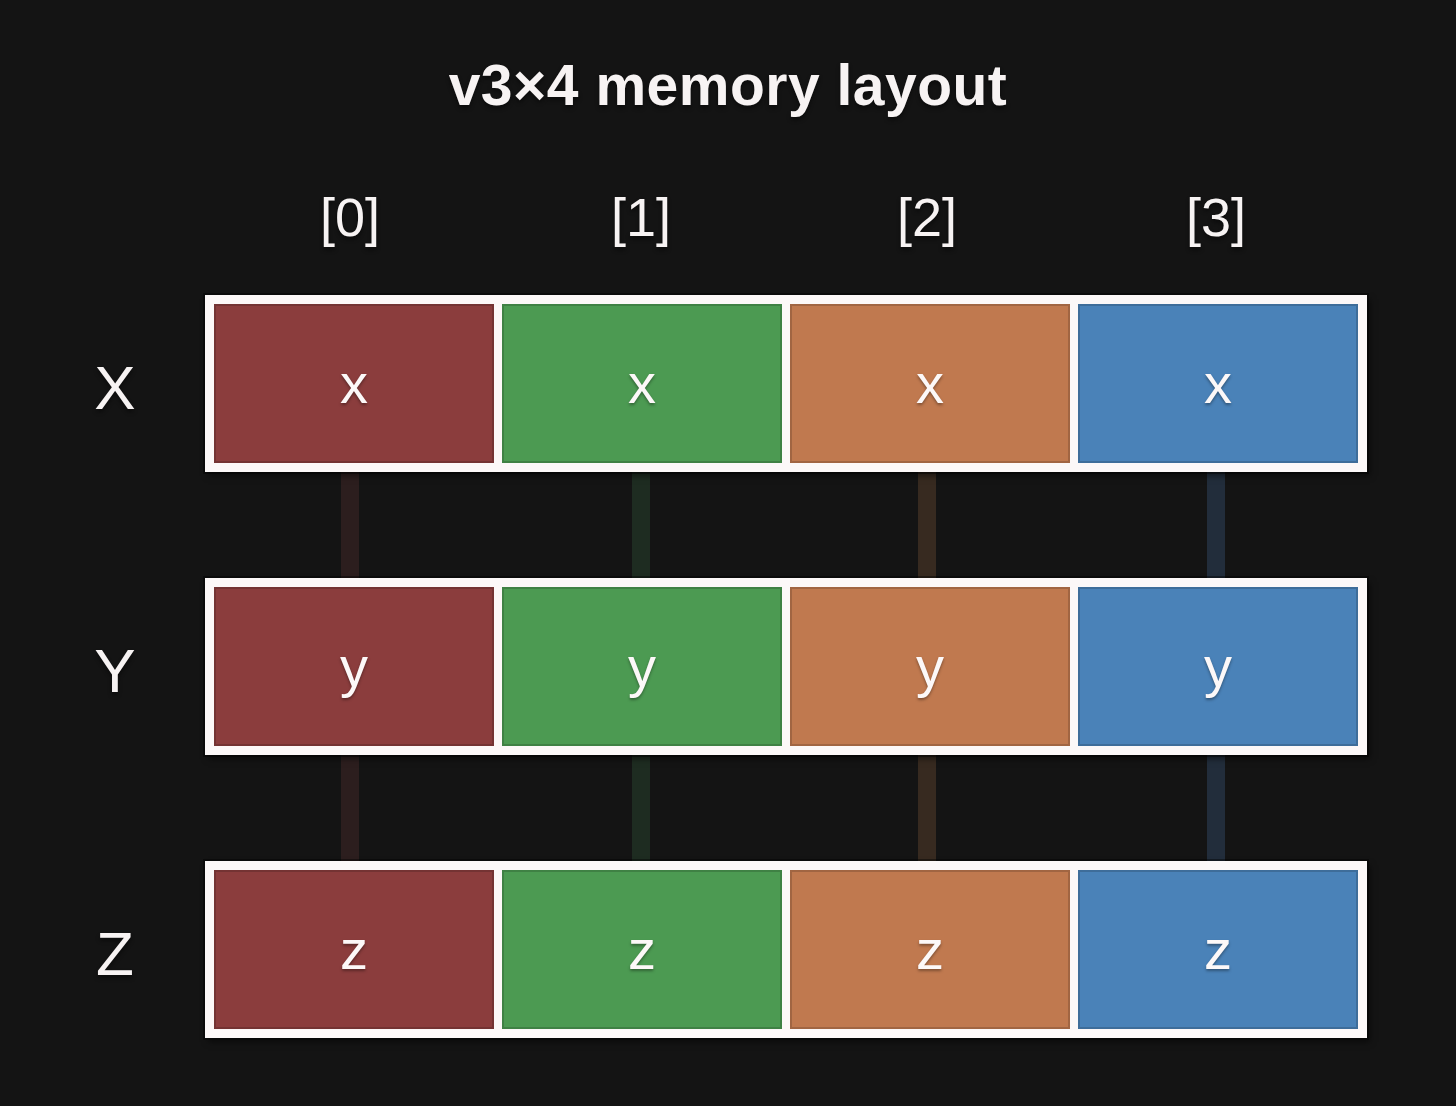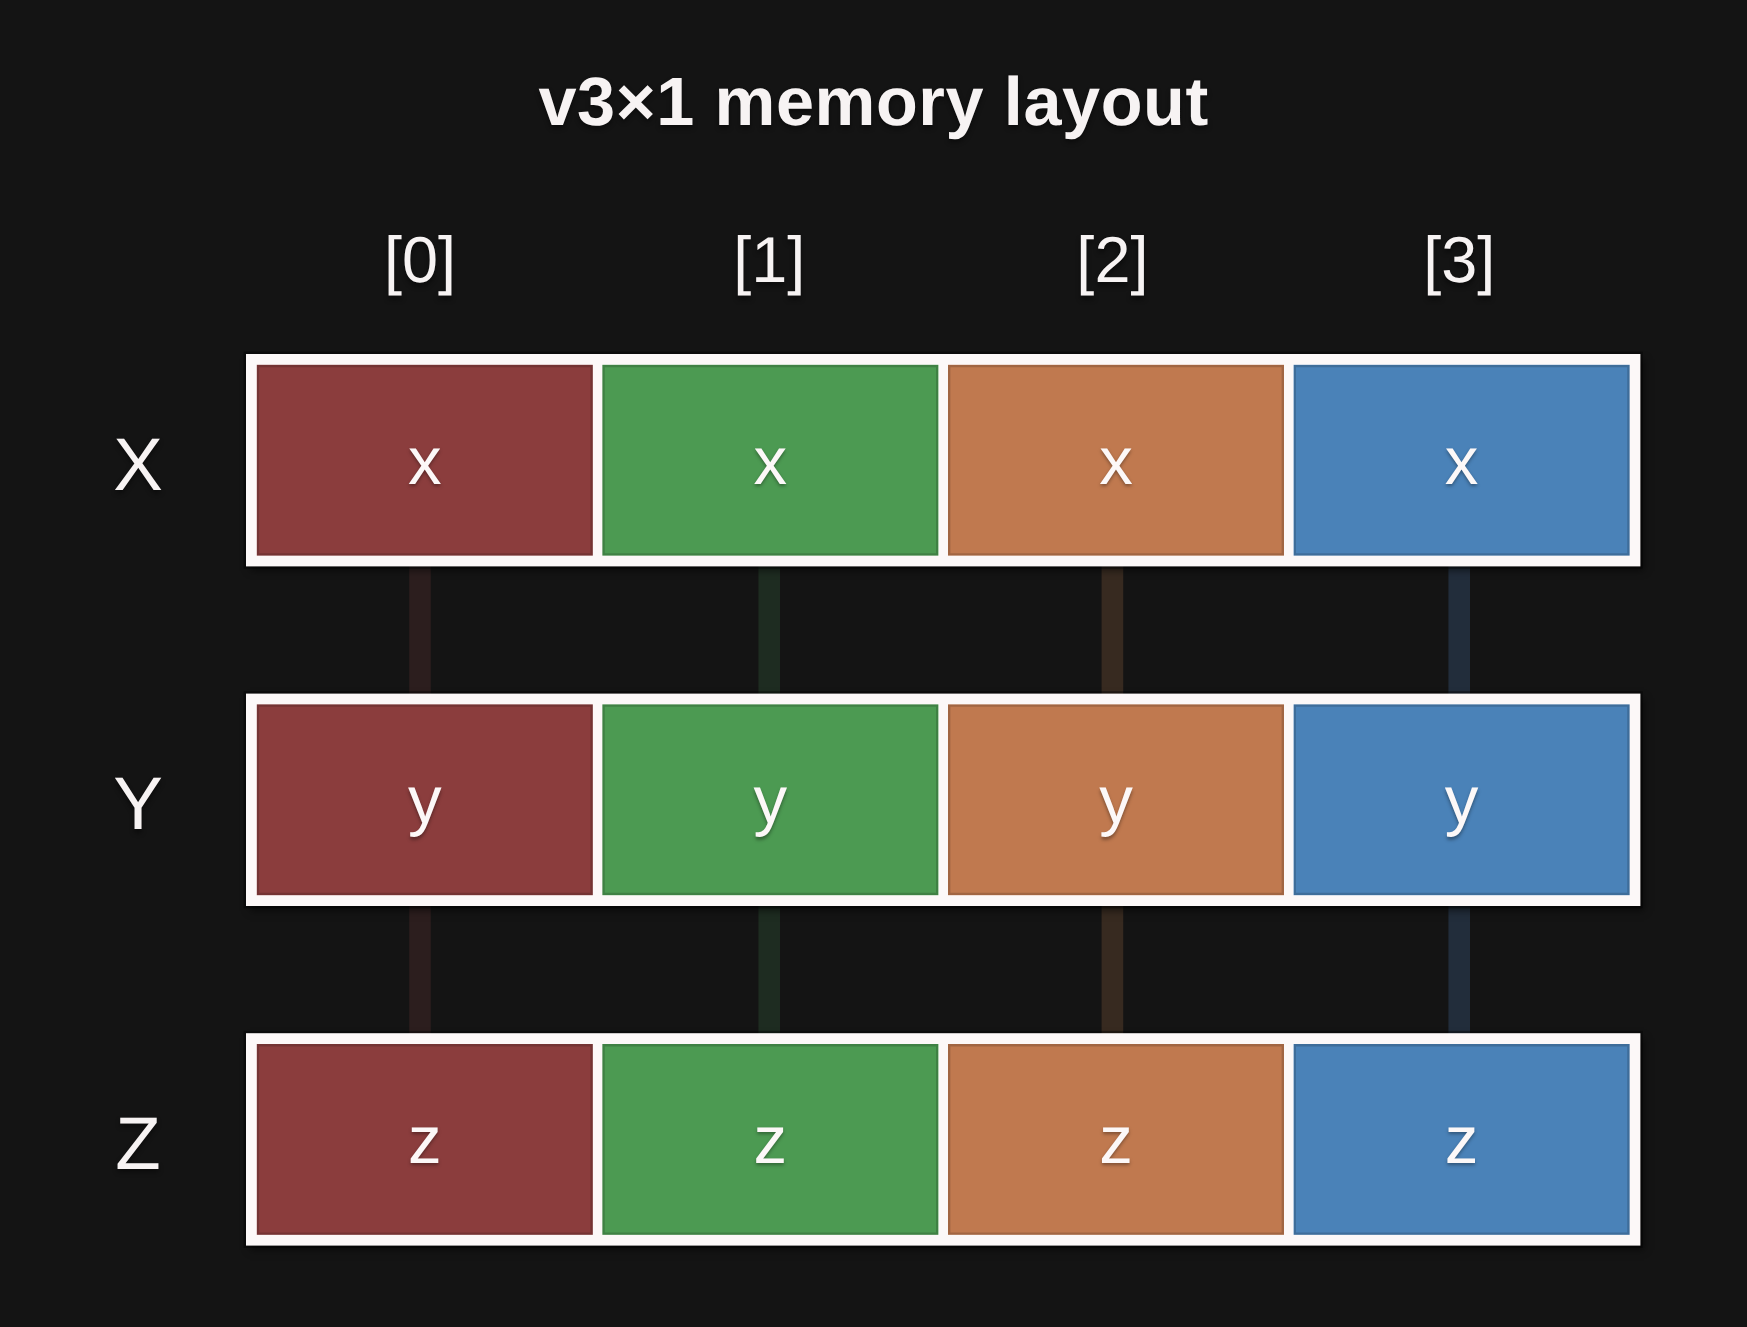--- a/index.html
+++ b/index.html
@@ -91,21 +91,21 @@
   }
   .row-label.lx { top: 352px; }
   .row-label.ly { top: 635px; }
   .row-label.lz { top: 918px; }
 </style>
 </head>
 <body>
 
 <div class="canvas" style="background-color: rgb(20, 20, 20);">
 
-  <div class="title" style="color: rgb(247, 243, 243);">v3×1 memory layout</div>
+  <div class="title" style="color: rgb(247, 243, 243);">v3×4 memory layout</div>
 
   <div class="col-header h0" style="color: rgb(247, 243, 243);">[0]</div>
   <div class="col-header h1" style="color: rgb(247, 243, 243);">[1]</div>
   <div class="col-header h2" style="color: rgb(247, 243, 243);">[2]</div>
   <div class="col-header h3" style="color: rgb(247, 243, 243);">[3]</div>
 
   <div class="connector gap1 c0" style="background-color: rgb(44, 30, 30);"></div>
   <div class="connector gap1 c1" style="background-color: rgb(30, 44, 33);"></div>
   <div class="connector gap1 c2" style="background-color: rgb(55, 42, 32);"></div>
   <div class="connector gap1 c3" style="background-color: rgb(34, 45, 59);"></div>

